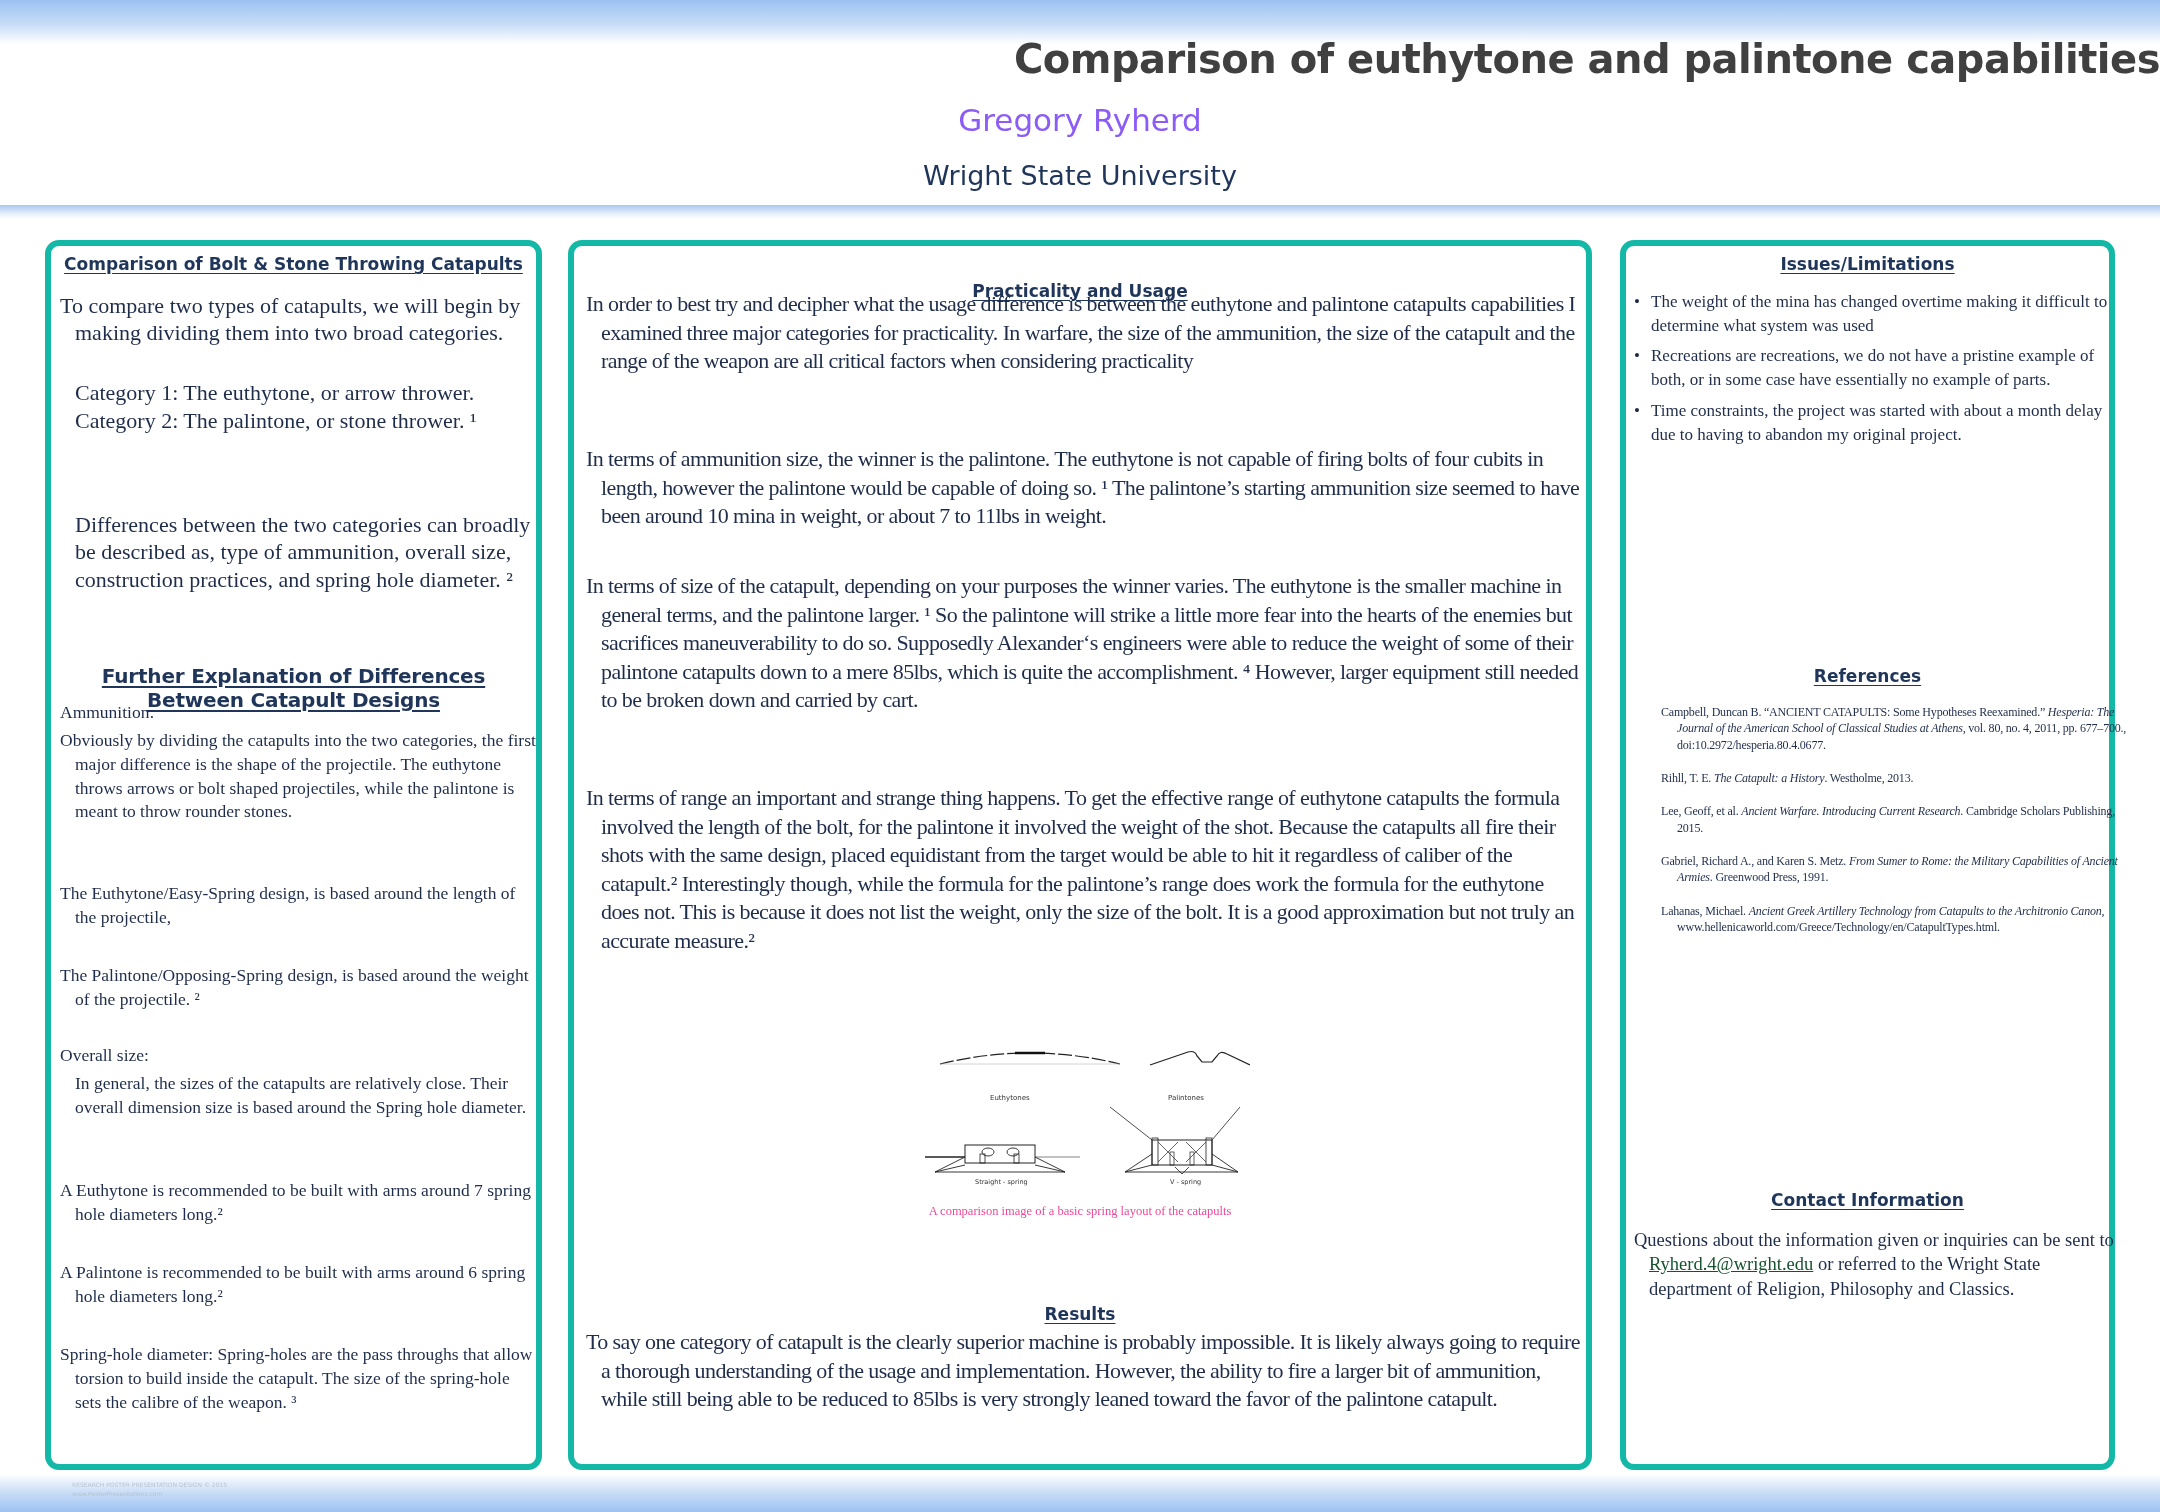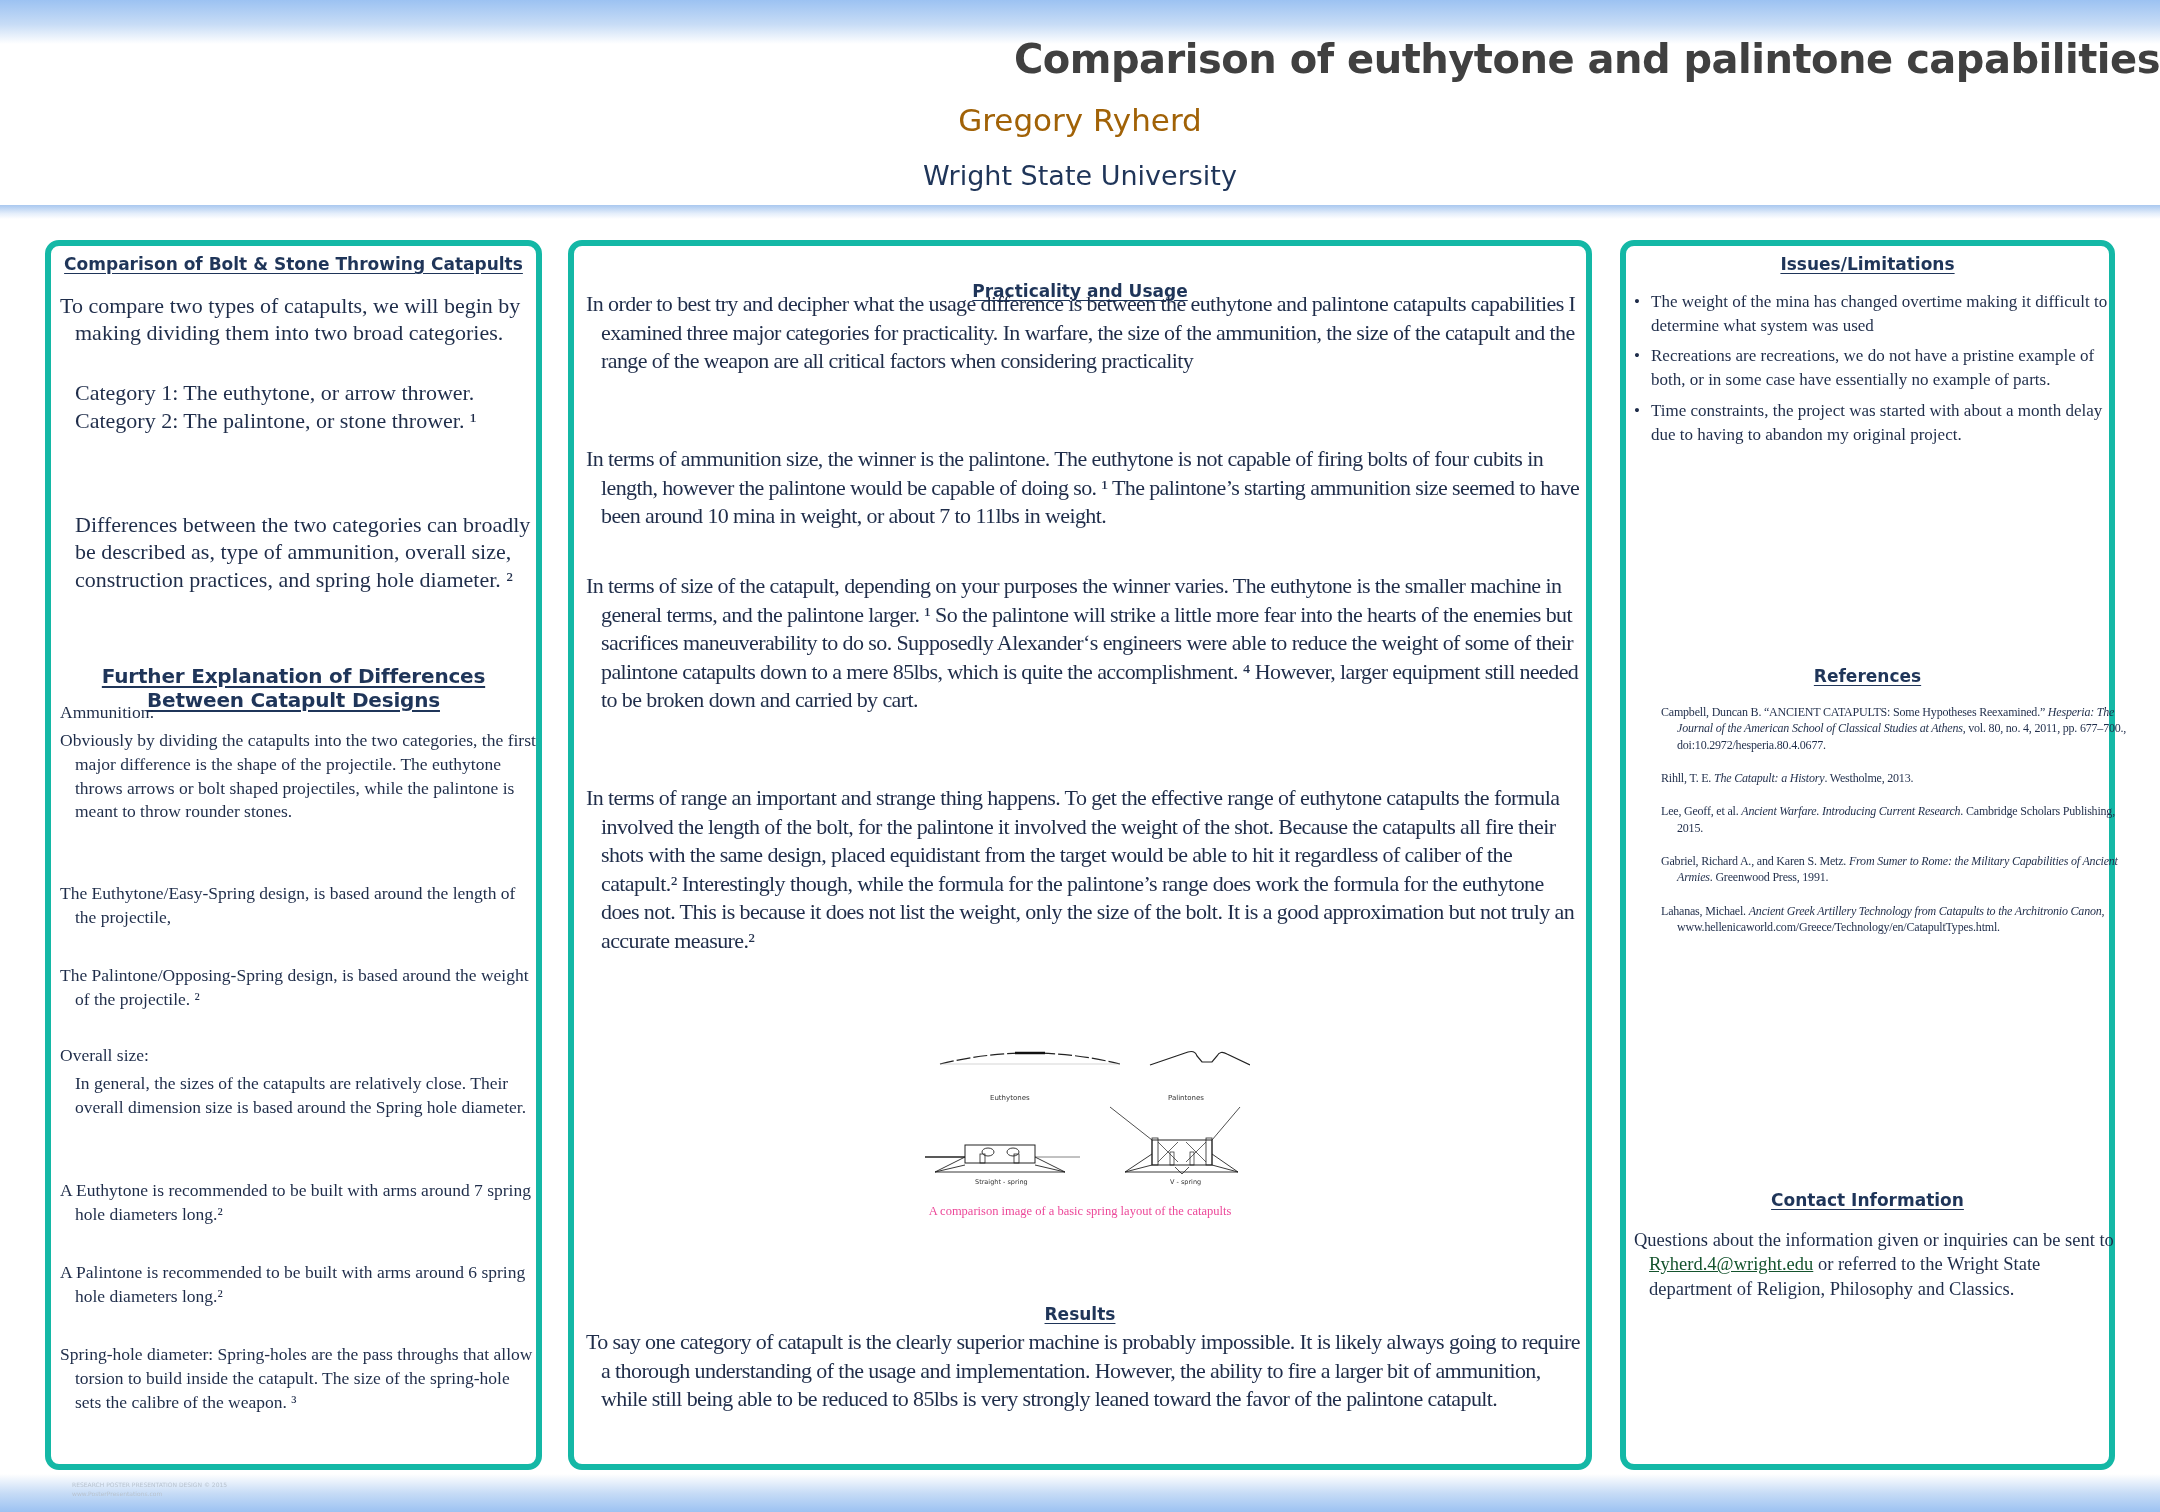--- a/index.html
+++ b/index.html
@@ -18,21 +18,21 @@
       position: absolute; left: 0; top: 1474px; width: 2160px; height: 38px;
       background: linear-gradient(to bottom, #ffffff 0%, #c7dcf6 50%, #9cc2f2 100%);
     }
     .title {
       position: absolute; left: 0; top: 36px; width: 2160px; text-align: right;
       font-family: "DejaVu Sans", sans-serif; font-weight: bold; font-size: 40px;
       color: #404040; letter-spacing: -0.5px;
     }
     .author {
       position: absolute; left: 0; top: 102px; width: 2160px; text-align: center;
-      font-family: "DejaVu Sans", sans-serif; font-size: 31px; color: #a16207;
+      font-family: "DejaVu Sans", sans-serif; font-size: 31px; color: #8b5cf6;
     }
     .affiliation {
       position: absolute; left: 0; top: 160px; width: 2160px; text-align: center;
       font-family: "DejaVu Sans", sans-serif; font-size: 27px; color: #1f3559;
     }
 
     .panel {
       position: absolute; border: 6px solid #14b8a6; border-radius: 14px; background: #ffffff;
     }
     .panel-left  { left: 45px;   top: 240px; width: 497px;  height: 1230px; }

